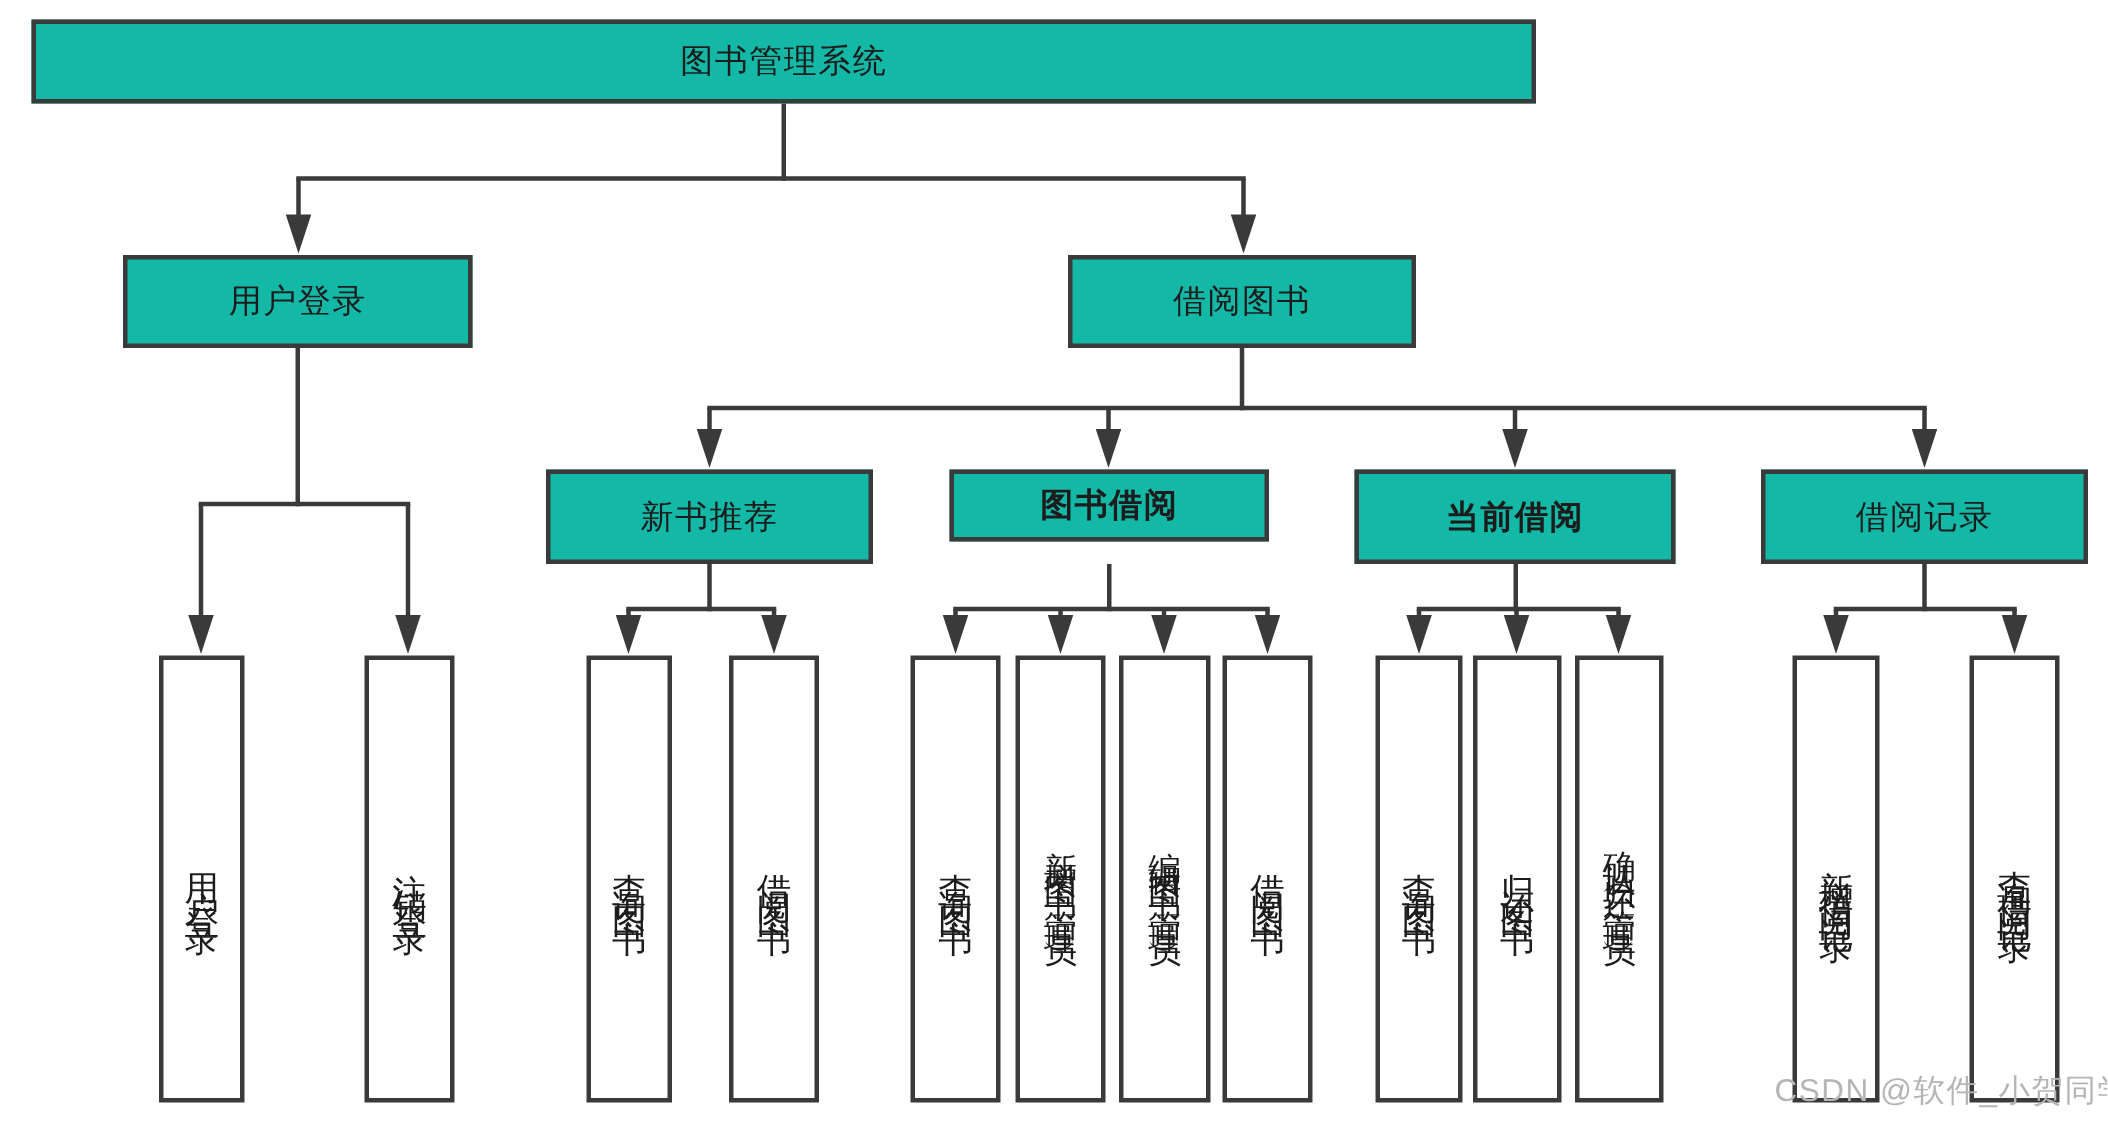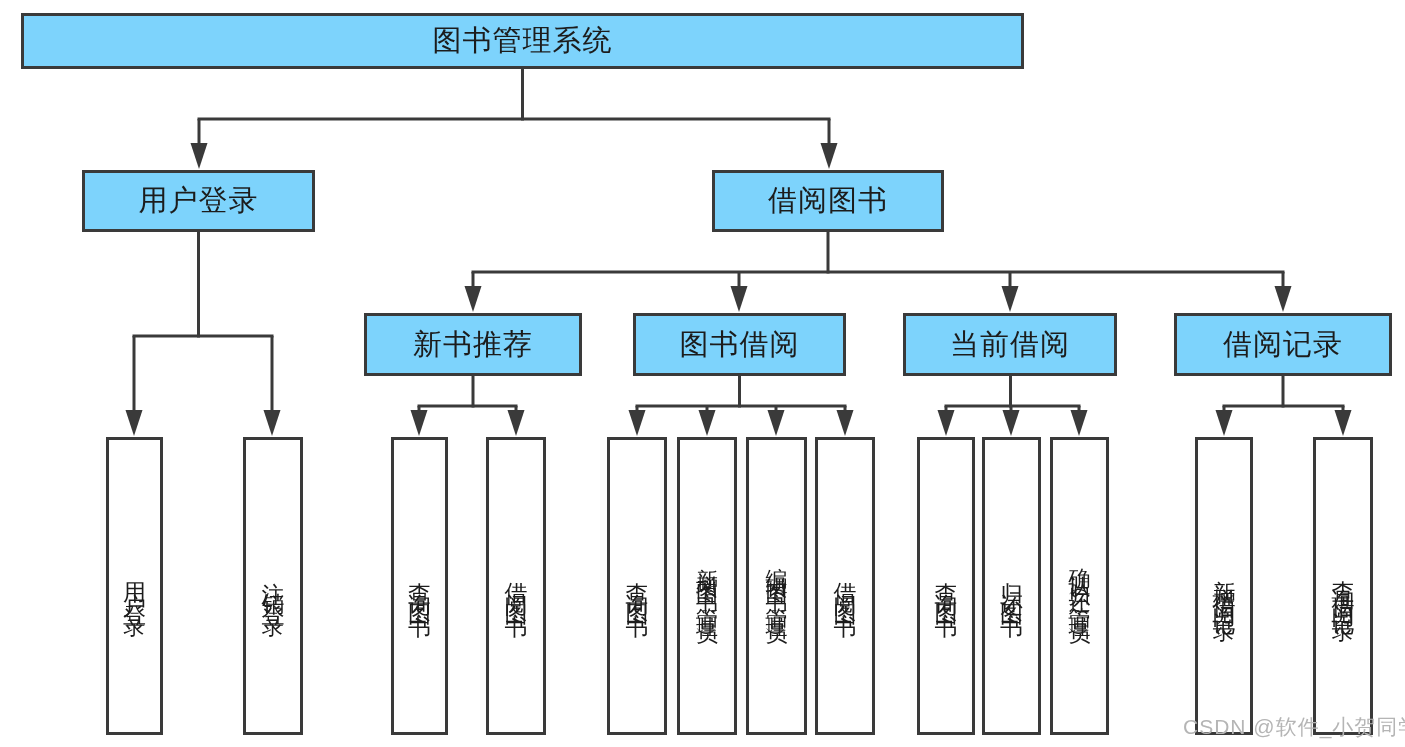--- a/index.html
+++ b/index.html
@@ -12,23 +12,23 @@
   body{font-family:"Liberation Sans","DejaVu Sans",sans-serif;}
   #canvas{
     position:relative;width:1405px;height:747px;
     background:var(--background);overflow:hidden;
   }
   #wires{position:absolute;left:0;top:0;width:1405px;height:747px;pointer-events:none;}
   #wires line{stroke:var(--line);stroke-width:3;}
   #wires polygon{fill:var(--line);}
   .hbox{
     position:absolute;box-sizing:border-box;
-    border:3px solid var(--line);background:#7dd3fc;
+    border:3px solid var(--line);background:#14b8a6;
     display:flex;align-items:center;justify-content:center;
-    font-size:29px;color:var(--text);letter-spacing:1px;
+    font-size:22px;color:var(--text);letter-spacing:1px;
   }
   .vbox{
     position:absolute;box-sizing:border-box;
     border:3px solid var(--line);background:#fff;
     display:flex;align-items:center;justify-content:center;
   }
   .vlabel{
     writing-mode:vertical-rl;text-orientation:mixed;
     color:var(--text);font-size:23px;letter-spacing:11px;
     line-height:1;white-space:nowrap;
@@ -107,22 +107,22 @@
     <polygon points="1215.5,410 1232.5,410 1224,436"></polygon>
     <polygon points="1334.5,410 1351.5,410 1343,436"></polygon>
   </svg>
 
   <div class="hbox" style="left:21px;top:13px;width:1003px;height:56px;">图书管理系统</div>
 
   <div class="hbox" style="left:82px;top:170px;width:233px;height:62px;">用户登录</div>
   <div class="hbox" style="left:712px;top:170px;width:232px;height:62px;">借阅图书</div>
 
   <div class="hbox" style="left:364px;top:313px;width:218px;height:63px;">新书推荐</div>
-  <div class="hbox" style="left:633px;top:313px;width:213px;height:63px;">图书借阅</div>
-  <div class="hbox" style="left:903px;top:313px;width:214px;height:63px;">当前借阅</div>
+  <div class="hbox" style="left:633px;top:313px;width:213px;height:48px;font-weight:bold;">图书借阅</div>
+  <div class="hbox" style="left:903px;top:313px;width:214px;height:63px;font-weight:bold;">当前借阅</div>
   <div class="hbox" style="left:1174px;top:313px;width:218px;height:63px;">借阅记录</div>
 
   <div class="vbox" style="left:106px;top:437px;width:57px;height:298px;">
     <span class="vlabel">用户登录</span>
   </div>
   <div class="vbox" style="left:243px;top:437px;width:60px;height:298px;">
     <span class="vlabel">注销登录</span>
   </div>
 
   <div class="vbox" style="left:391px;top:437px;width:57px;height:298px;">

